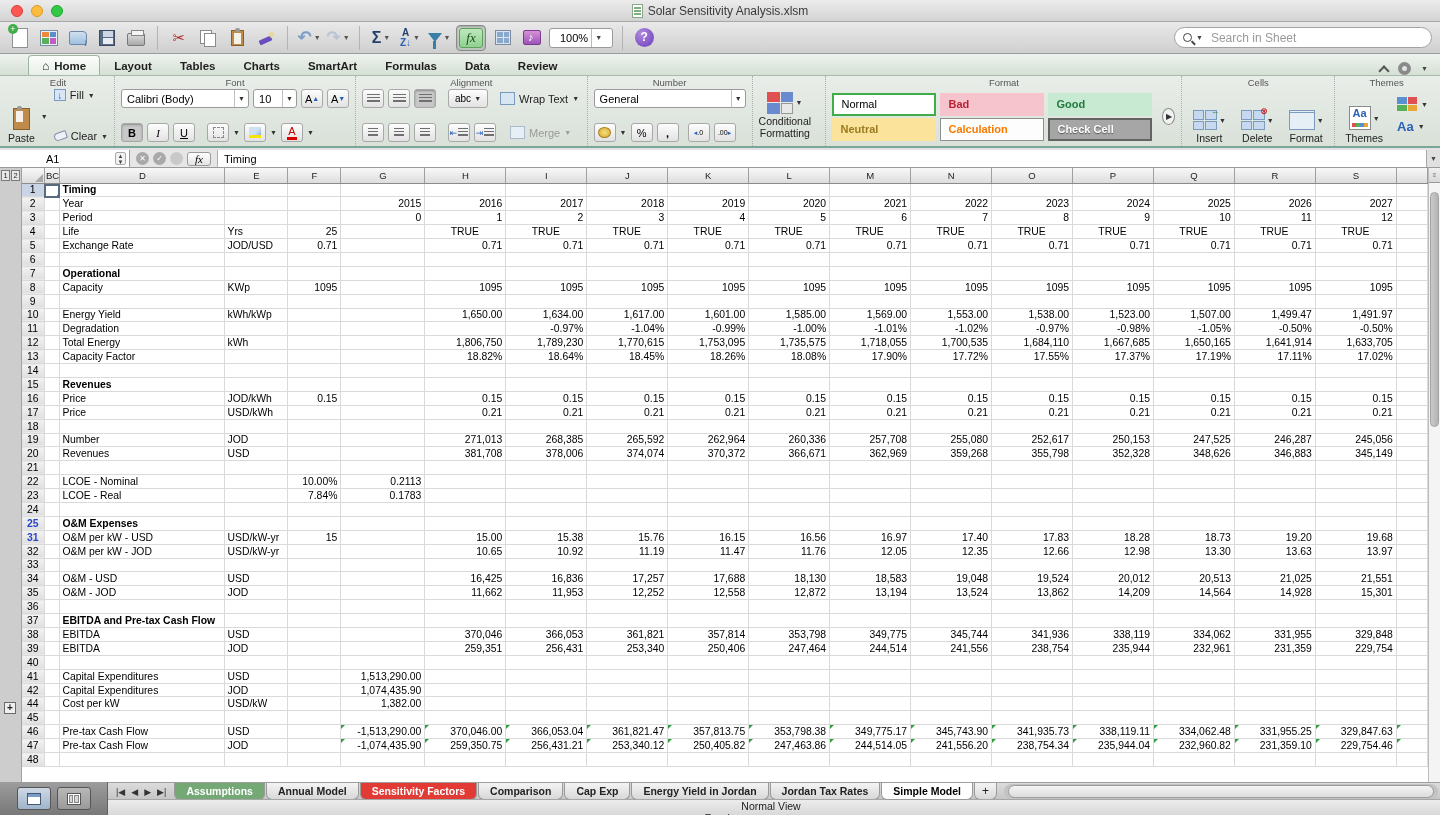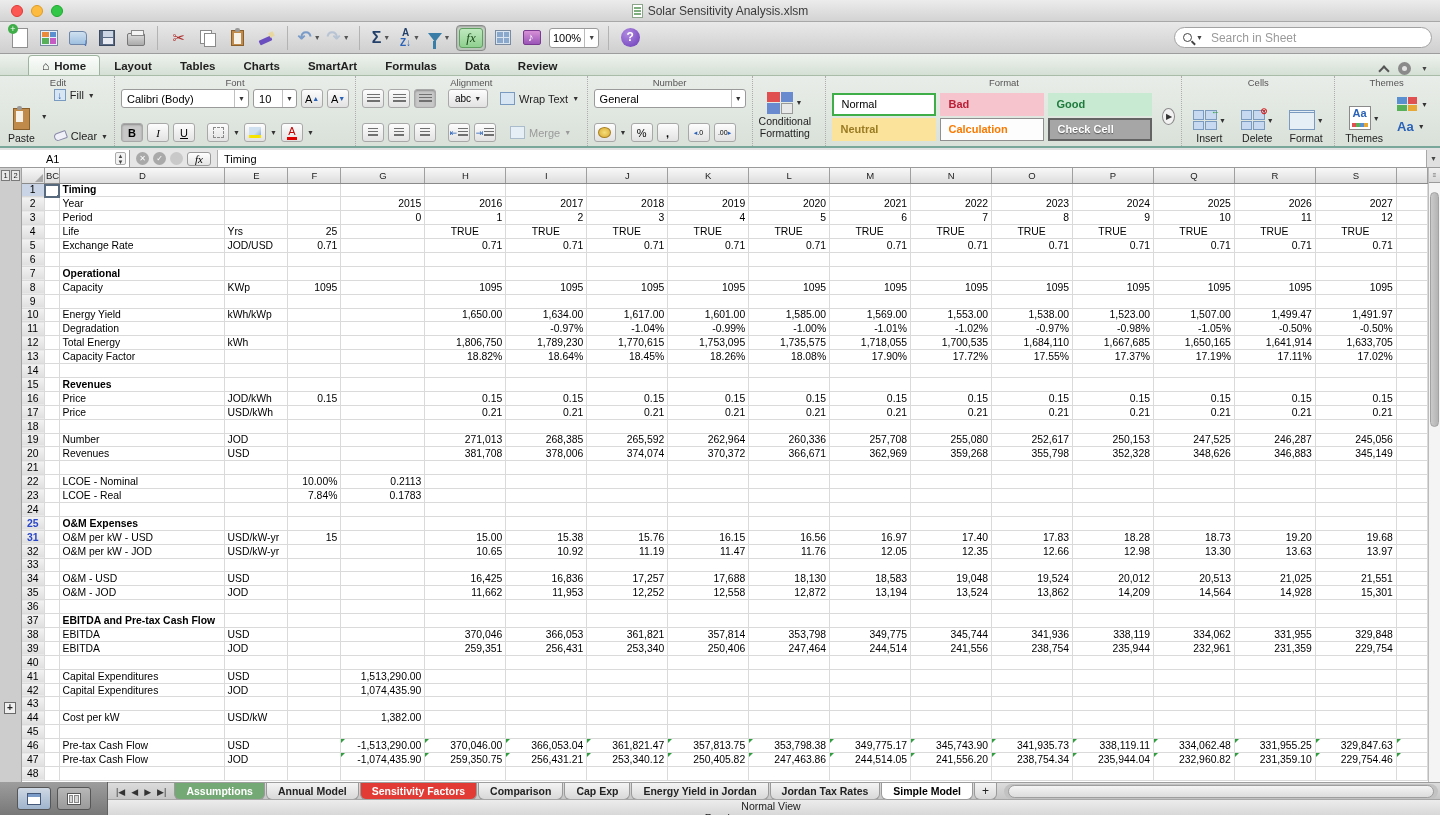--- a/index.html
+++ b/index.html
@@ -50,21 +50,21 @@
   .ic-sort{font-size:10px;font-weight:bold;color:#23406a;line-height:1;display:flex;flex-direction:column;align-items:center;}
   .ic-sort span{color:#2a62b8;}
   .ic-filter{width:0;height:0;border-left:7px solid transparent;border-right:7px solid transparent;border-top:9px solid #3a7ea8;position:relative;}
   .ic-filter::after{content:"";position:absolute;left:-1.5px;top:-1px;width:3px;height:8px;background:#3a7ea8;}
   .fx-box{width:30px;height:26px;border:1px solid #8a8a8a;border-radius:4px;background:linear-gradient(#cfd8cf,#b9c6b9);display:flex;align-items:center;justify-content:center;box-shadow:inset 0 1px 2px rgba(0,0,0,.25);}
   .fx-inner{width:24px;height:20px;background:linear-gradient(#bfe8bf,#8fd08f);border:1px solid #5f9f5f;border-radius:3px;font-style:italic;font-family:"Liberation Serif",serif;font-size:13px;text-align:center;line-height:18px;color:#1a4a1a;}
   .ic-tbx{width:16px;height:15px;background:#d8e4f0;border:1px solid #7a8aa0;display:grid;grid-template-columns:1fr 1fr;gap:1px;padding:1px;}
   .ic-tbx i{background:#8aa8cc;}
   .ic-media{width:18px;height:15px;background:linear-gradient(#d790d7,#9a55b8);border:1px solid #7a3a92;border-radius:2px;position:relative;}
   .ic-media::after{content:"♪";position:absolute;left:4px;top:0px;color:#fff;font-size:11px;}
-  .zoom-box{height:20px;background:#fff;border:1px solid #9a9a9a;border-radius:3px;display:flex;align-items:center;padding:0 3px;font-size:11px;gap:3px;}
+  .zoom-box{height:20px;background:#fff;border:1px solid #9a9a9a;border-radius:3px;display:flex;align-items:center;padding:0 10px;font-size:11px;gap:3px;}
   .zoom-box .car{font-size:7px;color:#444;border-left:1px solid #bbb;padding-left:3px;height:100%;display:flex;align-items:center;}
   .ic-help{width:19px;height:19px;border-radius:50%;background:radial-gradient(circle at 35% 30%,#b08ae0,#6a3ab8);color:#fff;font-size:12px;font-weight:bold;text-align:center;line-height:19px;}
   .searchbox{margin-left:auto;width:258px;height:21px;background:#fff;border:1px solid #a2a2a2;border-radius:11px;display:flex;align-items:center;padding:0 8px;gap:4px;}
   .mag{width:9px;height:9px;border:1.5px solid #444;border-radius:50%;position:relative;flex:none;}
   .mag::after{content:"";position:absolute;width:5px;height:1.5px;background:#444;transform:rotate(45deg);left:7px;top:8px;}
   .searchbox .car{font-size:7px;color:#444;}
   .search-ph{color:#9a9a9a;font-size:12px;margin-left:4px;}
 
   
   .rtabs{position:absolute;top:54px;left:0;width:100%;height:22px;background:linear-gradient(#eef2ee,#d5e0d5);border-bottom:1px solid #a9bba9;display:flex;align-items:flex-end;padding-left:28px;}
@@ -1384,41 +1384,20 @@
             <td class="rn"></td>
             <td class="rn"></td>
             <td class="rn"></td>
             <td class="rn"></td>
             <td class="rn"></td>
             <td class="rn"></td>
             <td class="rn"></td>
             <td class="rn"></td>
           </tr>
           <tr style="height: 13.9px;">
-            <td class="rh">43</td>
-            <td class="rn"></td>
-            <td class="ld"></td>
-            <td class="le"></td>
-            <td class="rn"></td>
-            <td class="rn"></td>
-            <td class="rn"></td>
-            <td class="rn"></td>
-            <td class="rn"></td>
-            <td class="rn"></td>
-            <td class="rn"></td>
-            <td class="rn"></td>
-            <td class="rn"></td>
-            <td class="rn"></td>
-            <td class="rn"></td>
-            <td class="rn"></td>
-            <td class="rn"></td>
-            <td class="rn"></td>
-            <td class="rn"></td>
-          </tr>
-          <tr style="height: 13.9px;">
             <td class="rh">44</td>
             <td class="rn"></td>
             <td class="ld">Cost per kW</td>
             <td class="le">USD/kW</td>
             <td class="rn"></td>
             <td class="rn">1,382.00</td>
             <td class="rn"></td>
             <td class="rn"></td>
             <td class="rn"></td>
             <td class="rn"></td>

